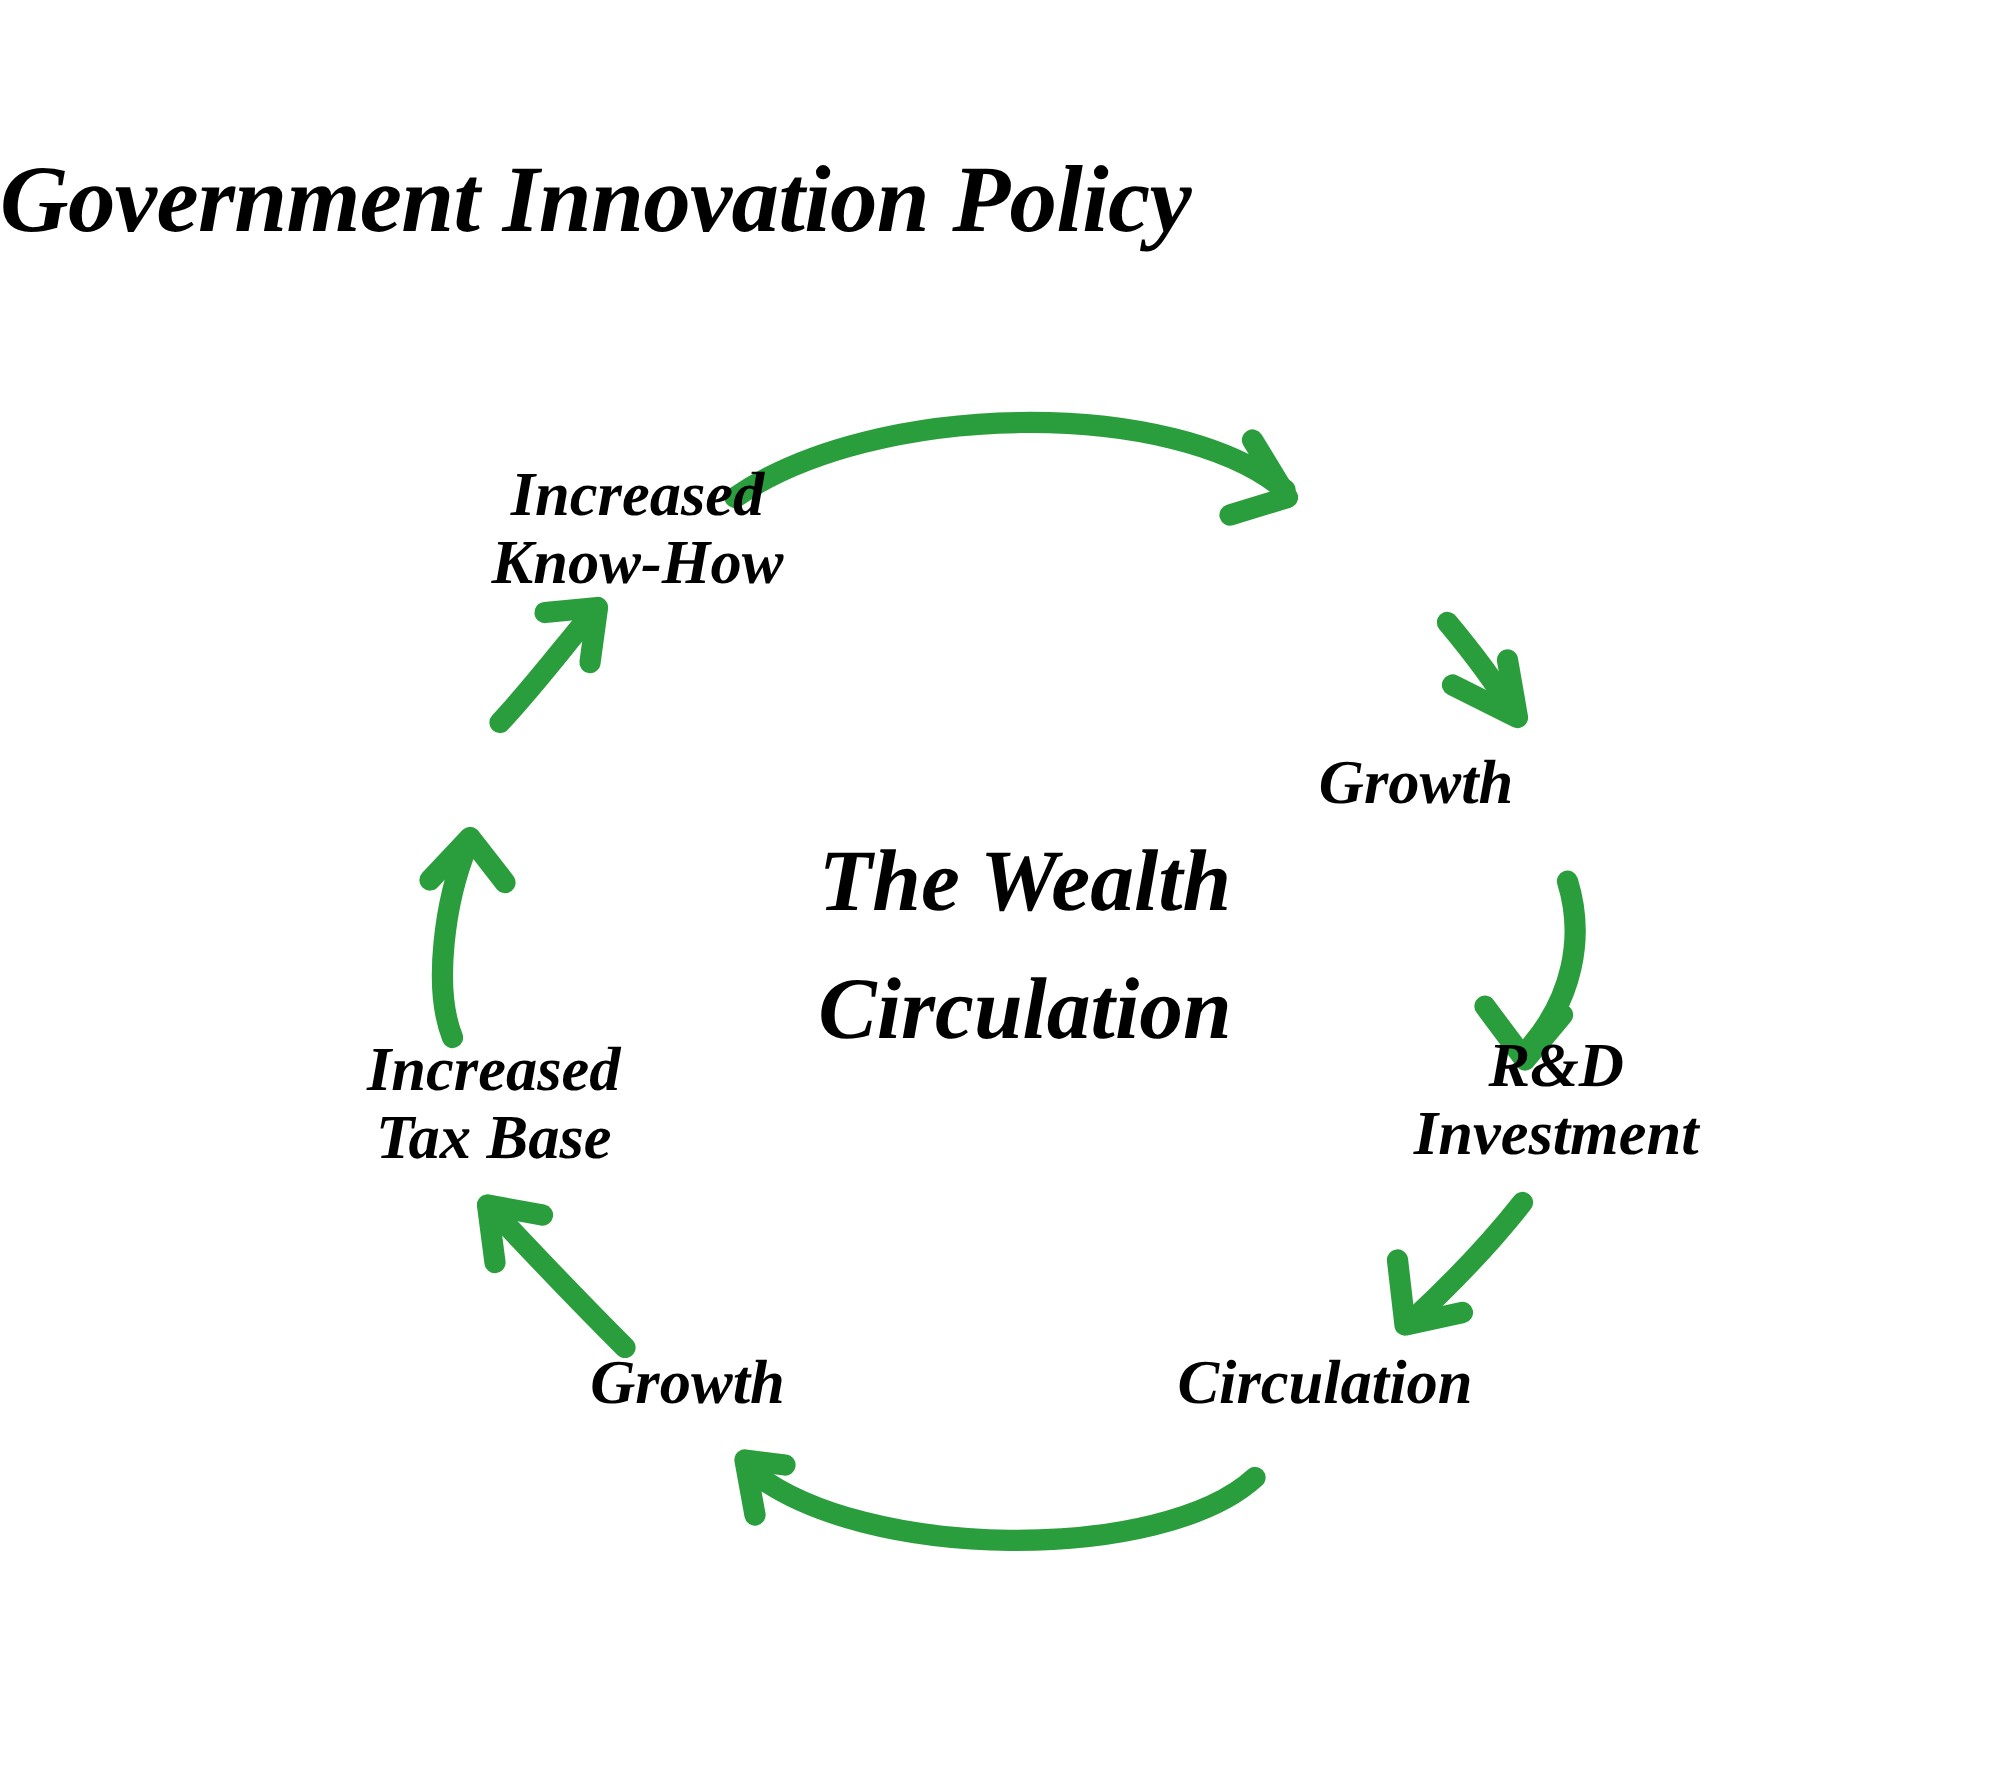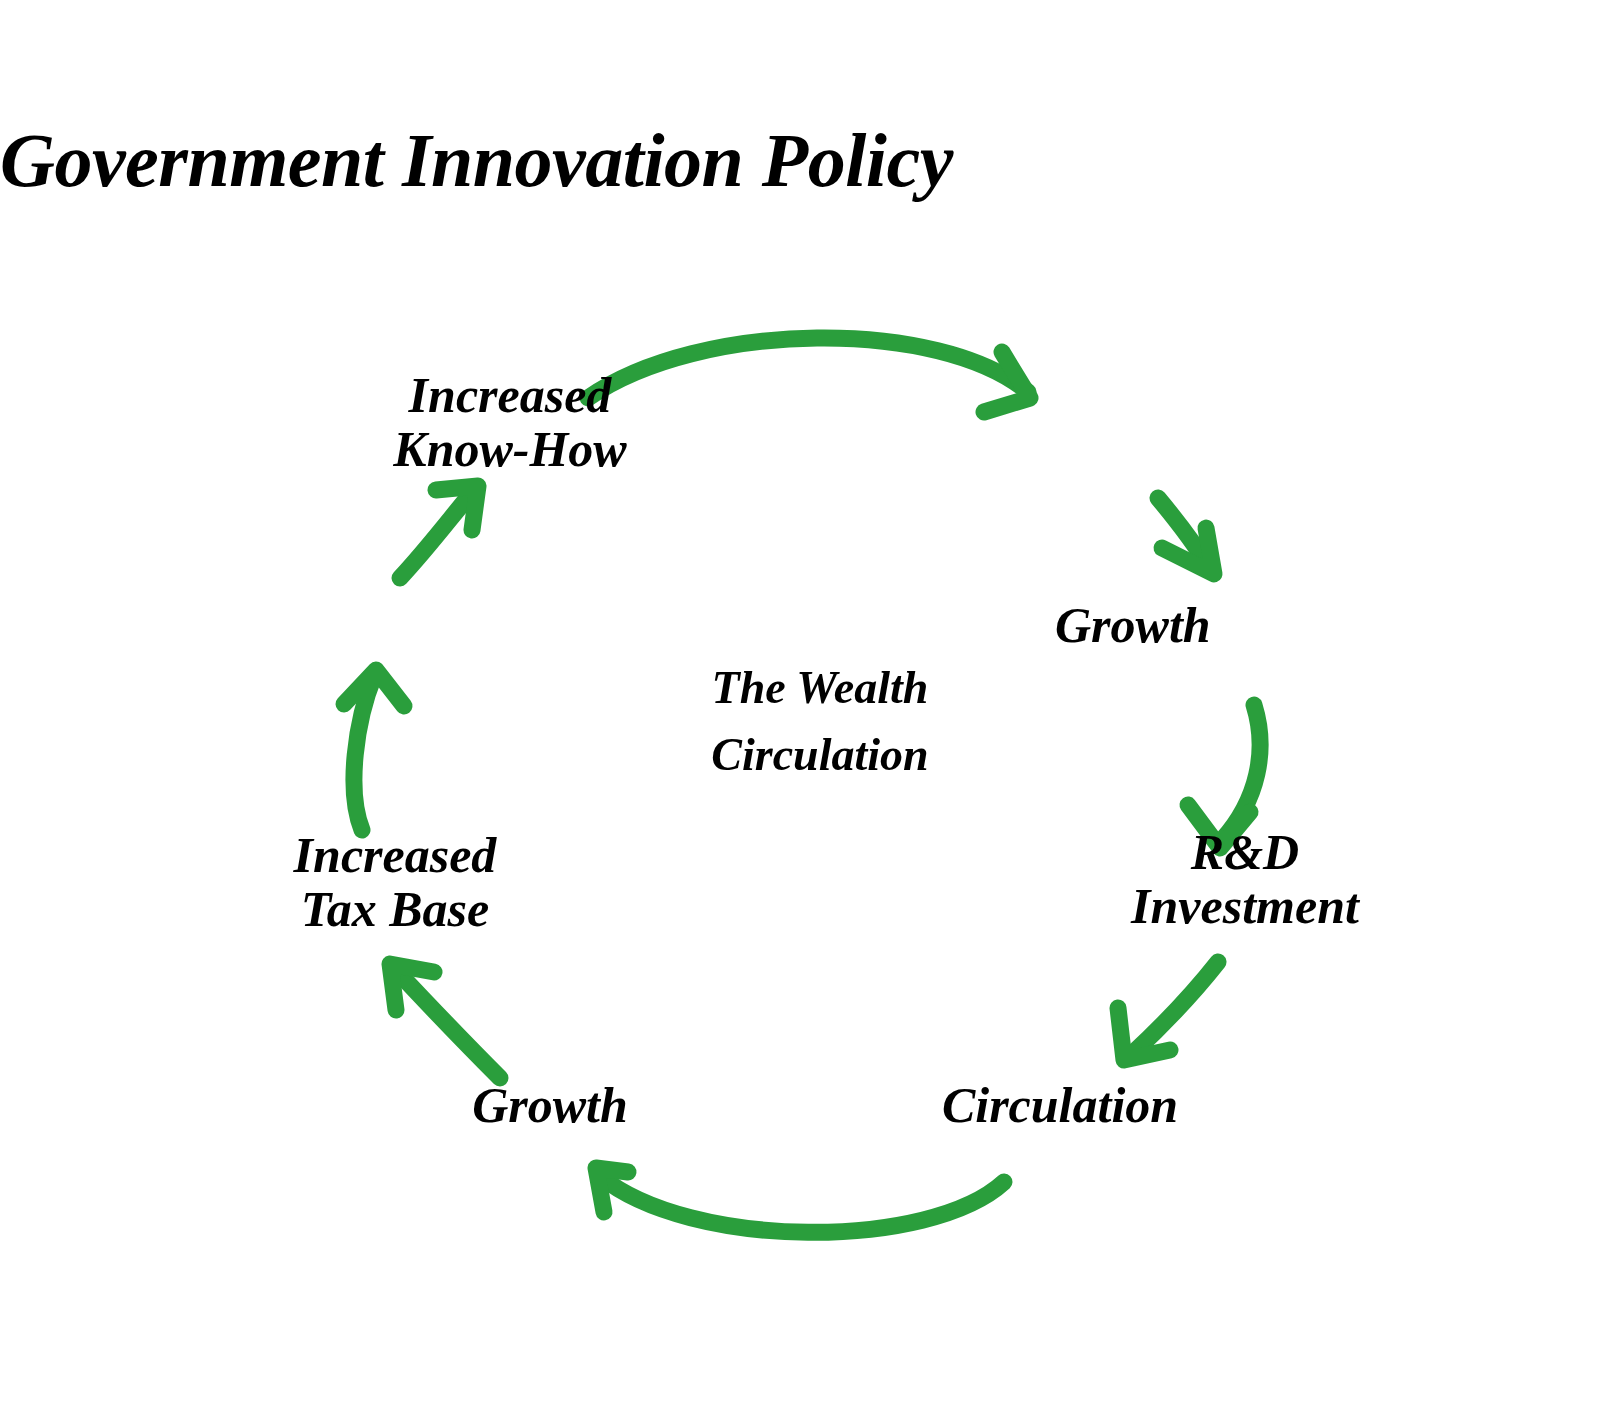--- a/index.html
+++ b/index.html
@@ -50,21 +50,21 @@
     pointer-events: none;
   }
 
   
   #center-label {
     position: absolute;
     left: 520px;
     top: 655px;
     width: 600px;
     text-align: center;
-    font-size: 46px;
+    font-size: 70px;
     font-weight: bold;
     font-style: italic;
     color: #000000;
     line-height: 1.45;
     white-space: nowrap;
   }
   #center-label .cl-line { display: block; }
 
   
   #arrows {

